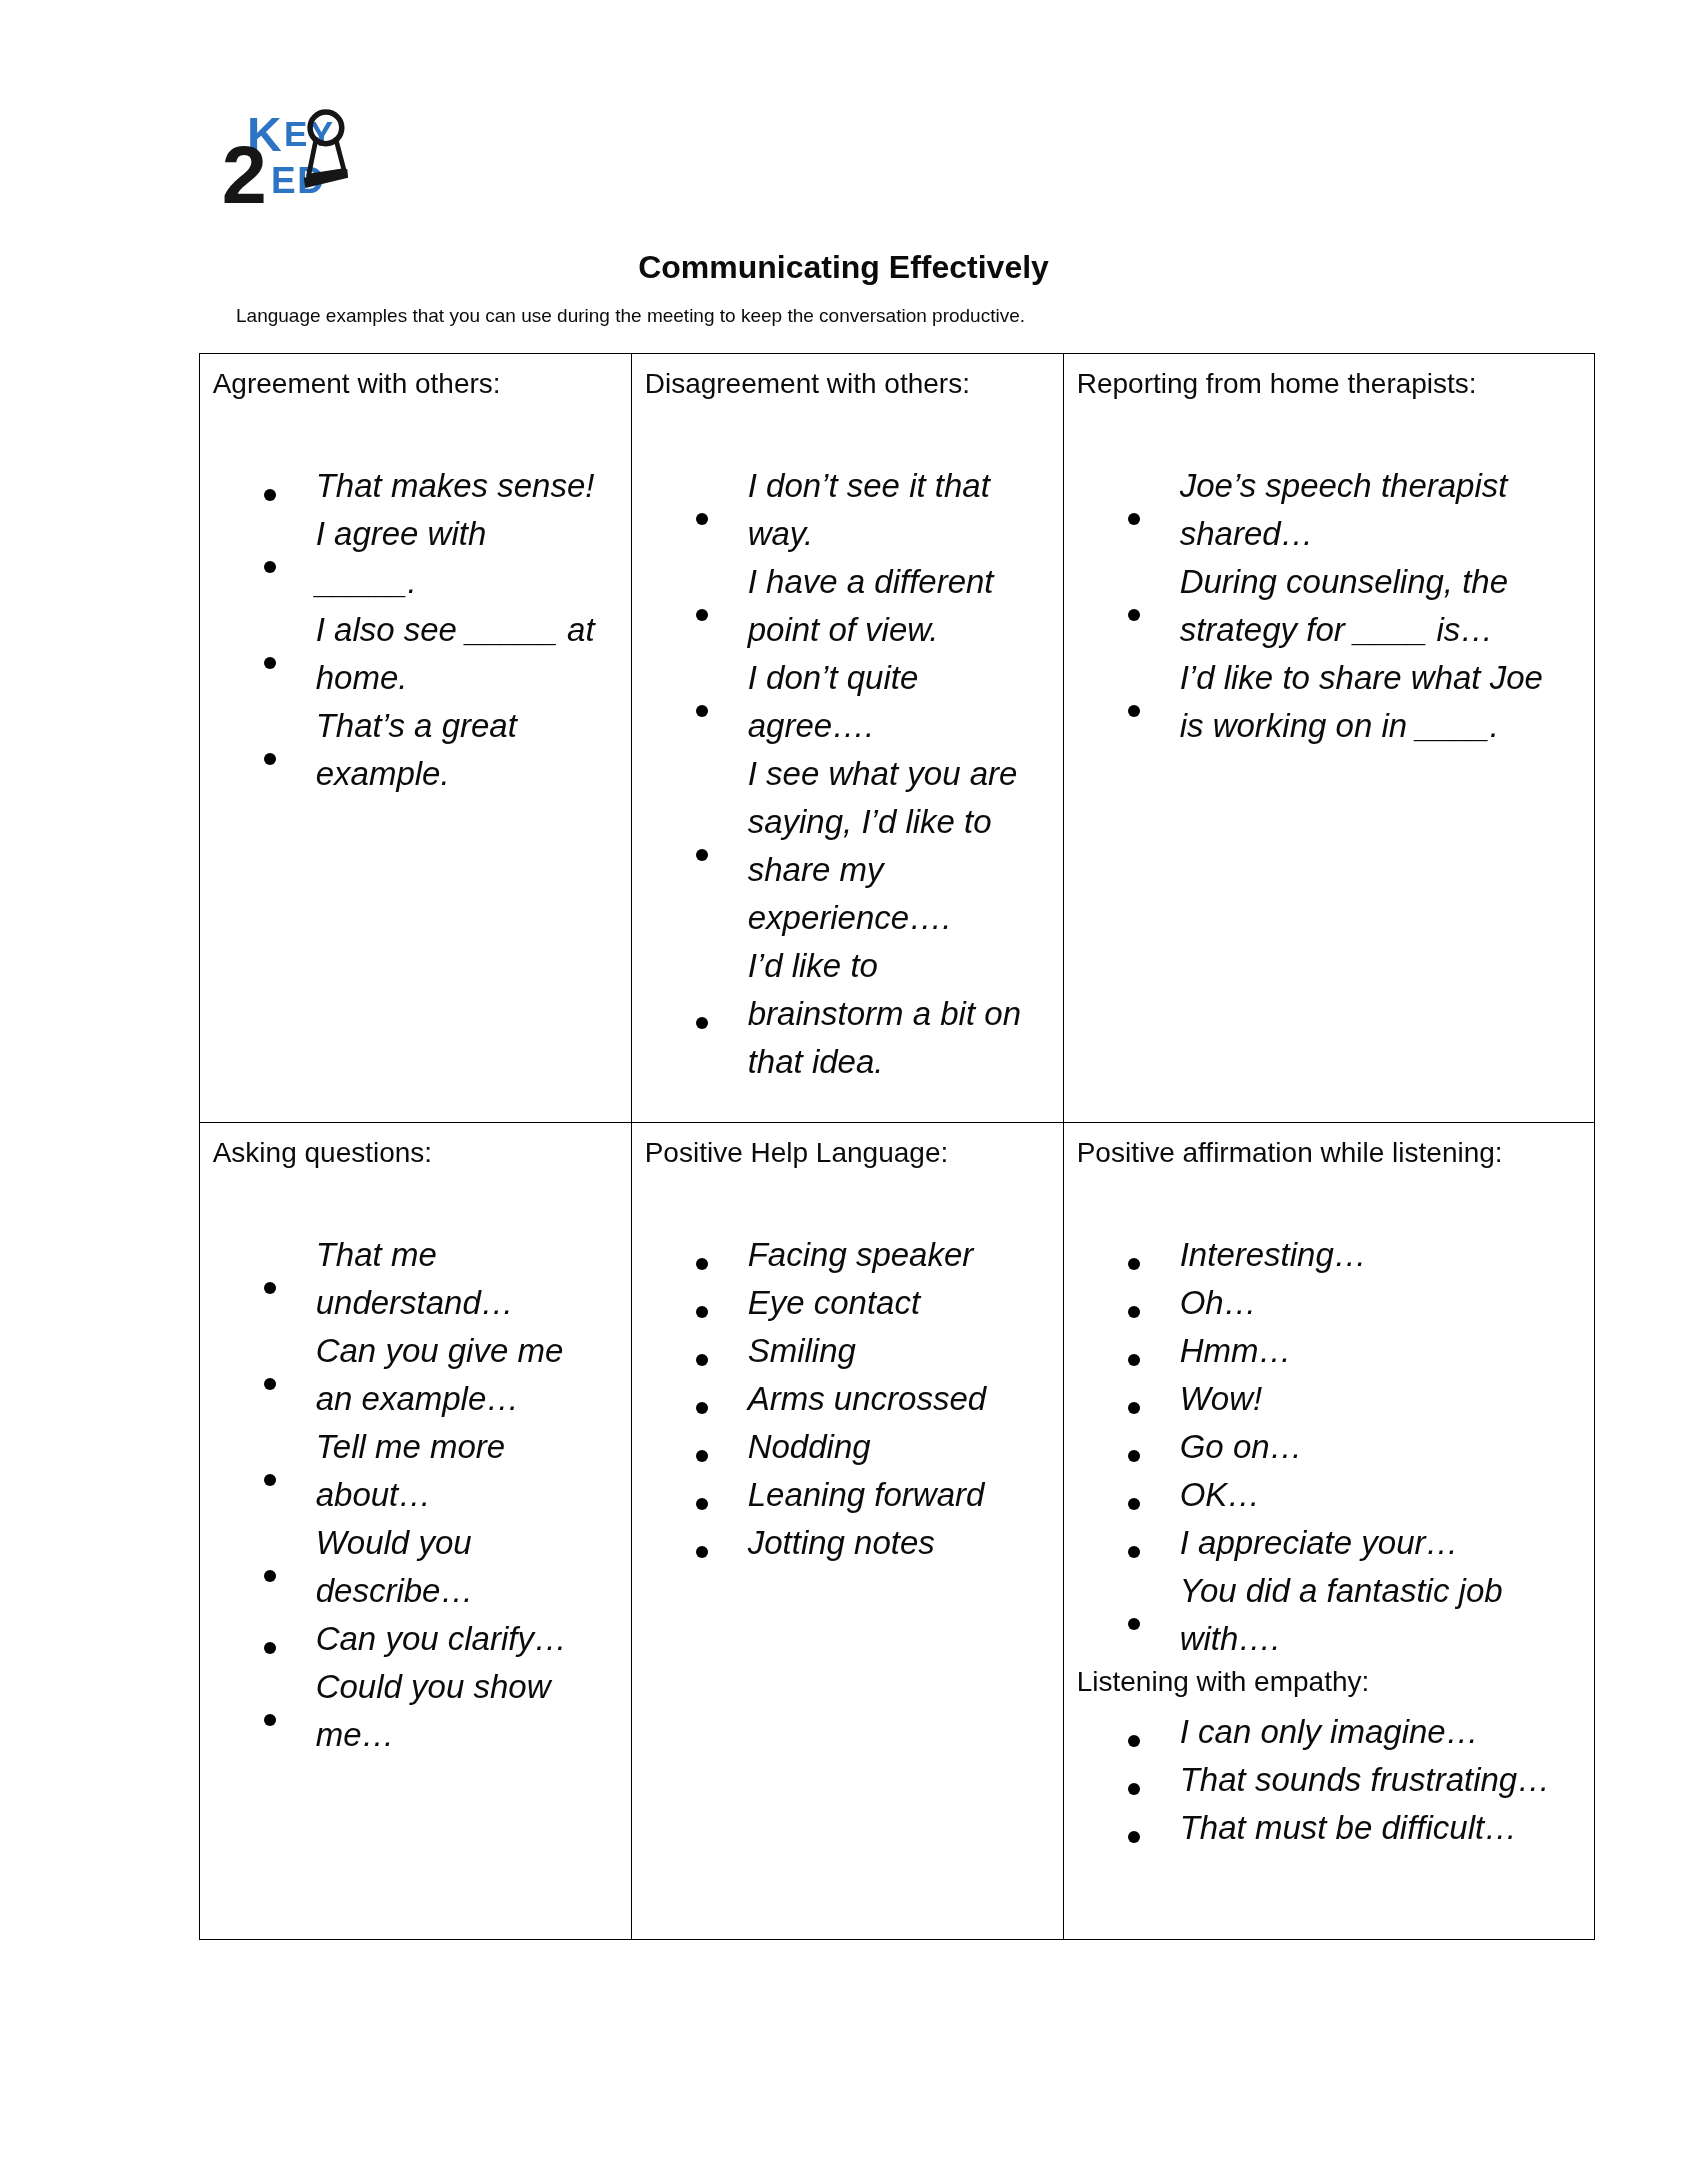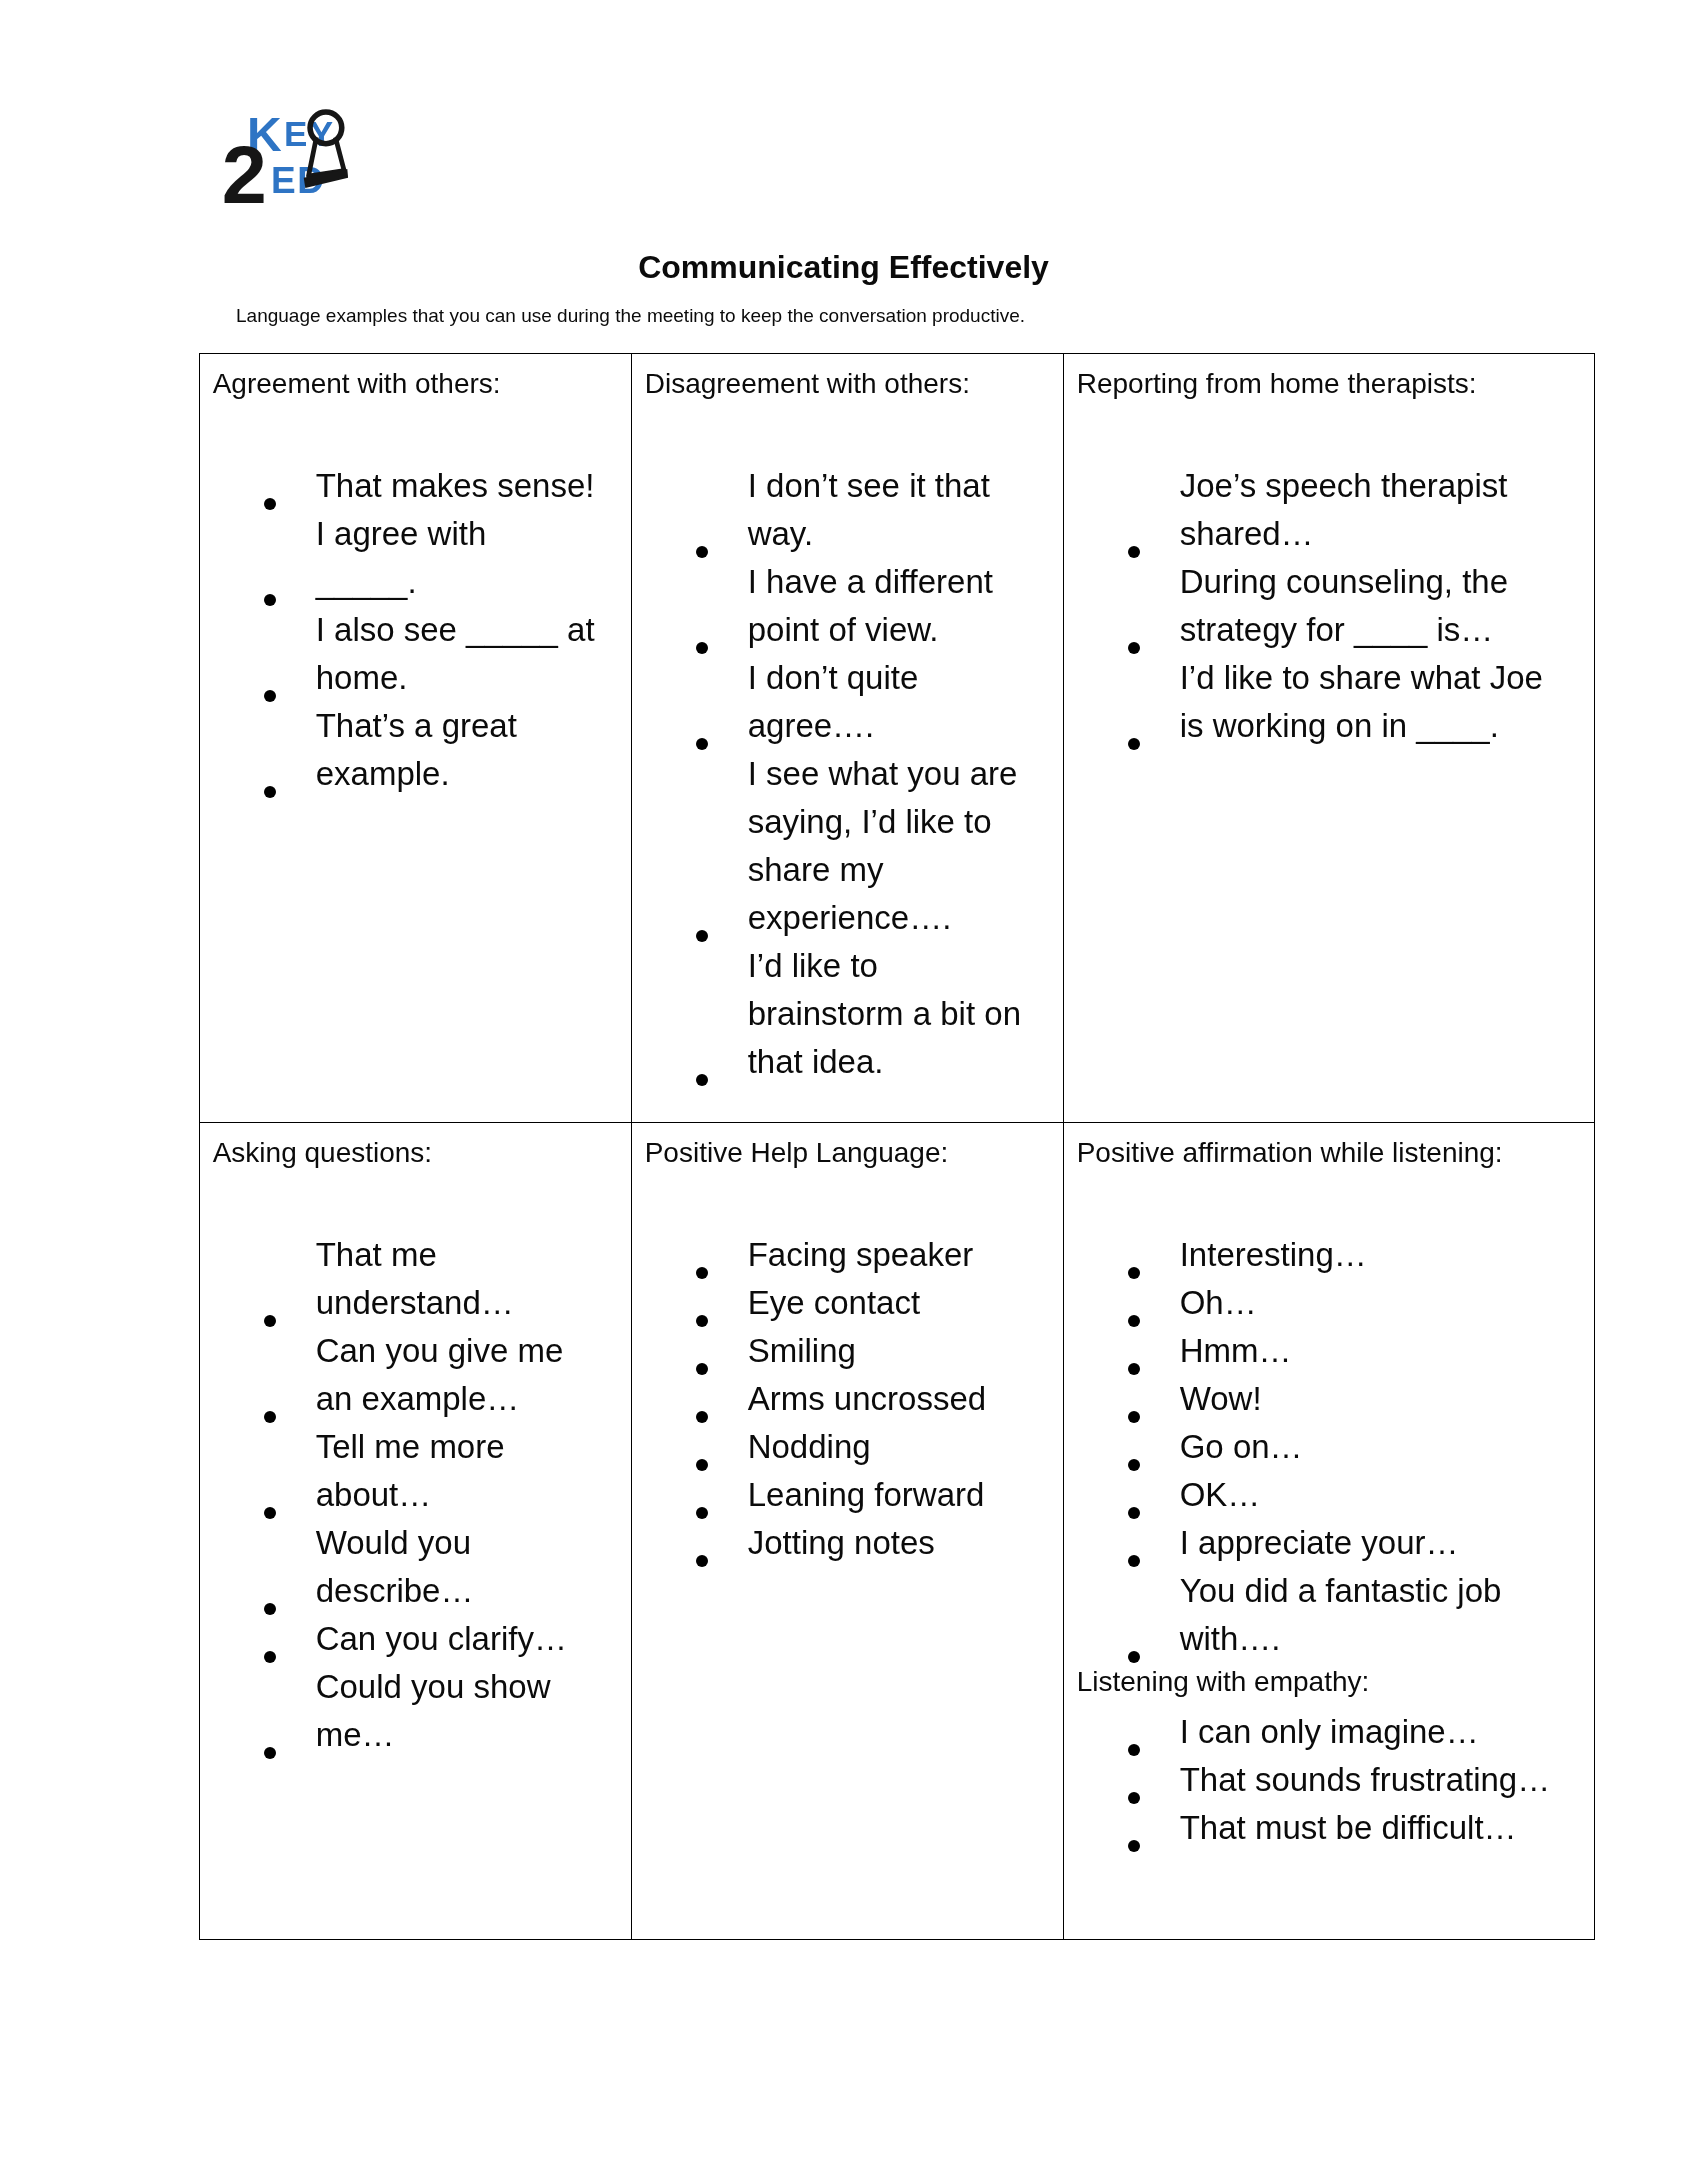--- a/index.html
+++ b/index.html
@@ -21,21 +21,21 @@
   .title{position:absolute;top:246px;left:0;width:1687px;text-align:center;font-size:32px;font-weight:700;line-height:43px;}
   .subtitle{position:absolute;top:297px;left:236px;font-size:19px;line-height:37px;}
   
   table.tbl{position:absolute;left:199px;top:353px;width:1395px;border-collapse:collapse;table-layout:fixed;}
   table.tbl td{border:1.6px solid #000;vertical-align:top;padding:11px 8px 0 12.7px;overflow:hidden;}
   tr.r1 td{height:757px;}
   tr.r2 td{height:805px;}
   .chead{font-size:28px;font-weight:400;line-height:37px;white-space:nowrap;}
   .list{margin-top:60px;}
   .list.tight{margin-top:8px;}
-  .item{display:flex;align-items:flex-end;}
+  .item{display:flex;align-items:center;font-style:italic;}
   .blt{flex:none;width:12px;height:12px;border-radius:50%;background:#000;margin:18px 0 0 51px;}
   .itx{margin-left:40px;font-size:33px;line-height:48px;}
   td.c1 .itx{width:279px;}
   td.c2 .itx{width:279px;}
   td.c3 .itx{width:373px;}
 </style>
 </head>
 <body>
 
 <div class="logo">

